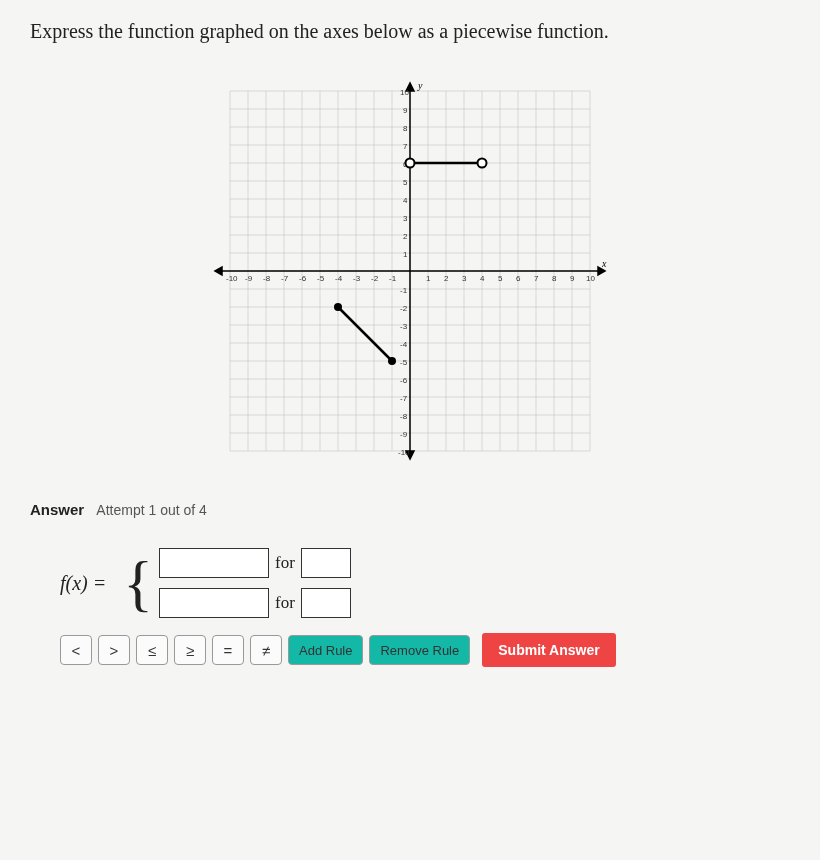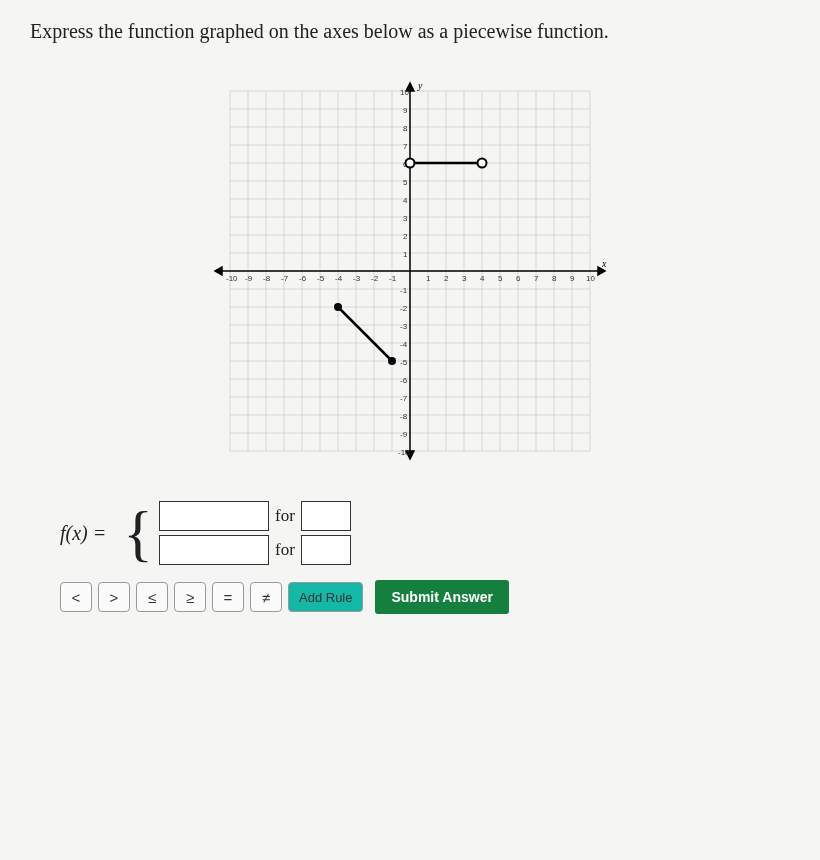--- a/index.html
+++ b/index.html
@@ -37,21 +37,21 @@
     font-family: 'Times New Roman', serif;
     font-size: 20px;
   }
   .fx { font-style: italic; margin-right: 15px; }
   .brace {
     font-size: 62px;
     line-height: 54px;
     font-weight: 100;
     margin: 0 6px 0 2px;
   }
-  .rules { display: flex; flex-direction: column; gap: 4px; }
+  .rules { display: flex; flex-direction: column; gap: 10px; }
   .rule-row { display: flex; align-items: center; gap: 6px; }
   .expr-input {
     width: 110px;
     height: 30px;
     border: 1px solid #333;
     background: #fff;
     font-size: 14px;
     padding: 2px 4px;
   }
   .cond-input {
@@ -89,21 +89,21 @@
     border: 1px solid #999;
     background: #14b8a6;
     border-radius: 4px;
     font-size: 13px;
     cursor: pointer;
     color: #333;
   }
   .submit-btn {
     height: 34px;
     padding: 0 16px;
-    background: #15803d;
+    background: #ef4444;
     color: #fff;
     border: none;
     border-radius: 3px;
     font-size: 14px;
     font-weight: bold;
     cursor: pointer;
     margin-left: 6px;
   }
   svg { display: block; }
 </style>
@@ -225,20 +225,24 @@
     <circle cx="128" cy="226" r="4" fill="#000"></circle>
     <circle cx="182" cy="280" r="4" fill="#000"></circle>
 
     <line x1="200" y1="82" x2="272" y2="82" stroke="#000" stroke-width="2.5"></line>
     <circle cx="200" cy="82" r="4.5" fill="#fff" stroke="#000" stroke-width="2"></circle>
     <circle cx="272" cy="82" r="4.5" fill="#fff" stroke="#000" stroke-width="2"></circle>
   </svg>
 </div>
 
 <div class="answer-section">
+  <div class="answer-label">
+    <b>Answer</b>
+    <span class="attempt">Attempt 1 out of 4</span>
+  </div>
 
   <div class="piecewise">
     <span class="fx">f(x) =</span>
     <span class="brace">{</span>
     <div class="rules">
       <div class="rule-row">
         <input class="expr-input" value="" style="">
         <span class="for-txt">for</span>
         <input class="cond-input" value="" style="">
       </div>
@@ -251,15 +255,16 @@
   </div>
 
   <div class="toolbar">
     <button class="sym-btn">&lt;</button>
     <button class="sym-btn">&gt;</button>
     <button class="sym-btn">≤</button>
     <button class="sym-btn">≥</button>
     <button class="sym-btn">=</button>
     <button class="sym-btn">≠</button>
     <button class="txt-btn">Add Rule</button>
+    <button class="txt-btn">Remove Rule</button>
     <button class="submit-btn">Submit Answer</button>
   </div>
 </div>
 
 </body></html>

